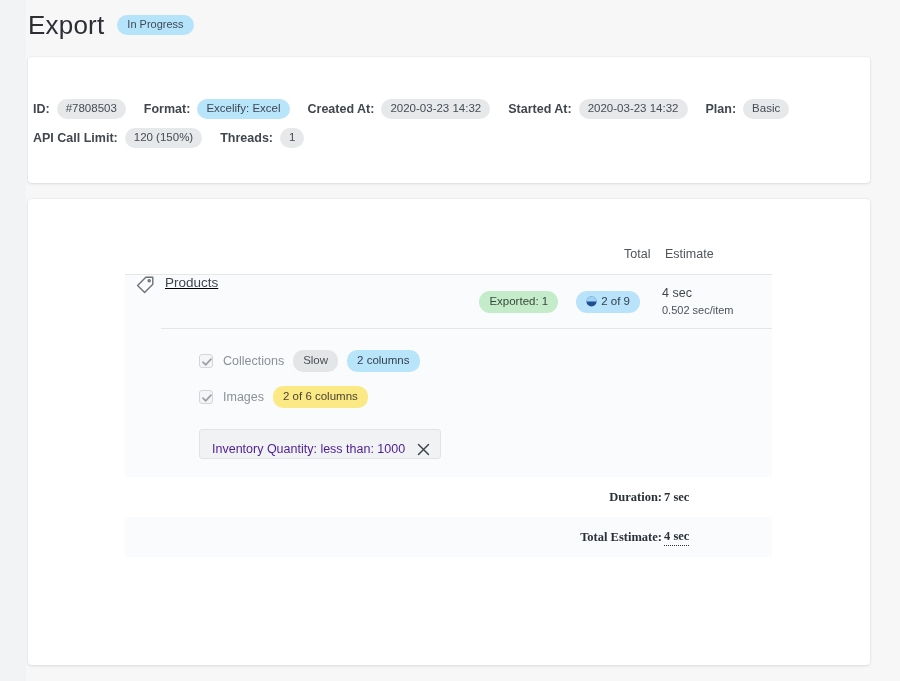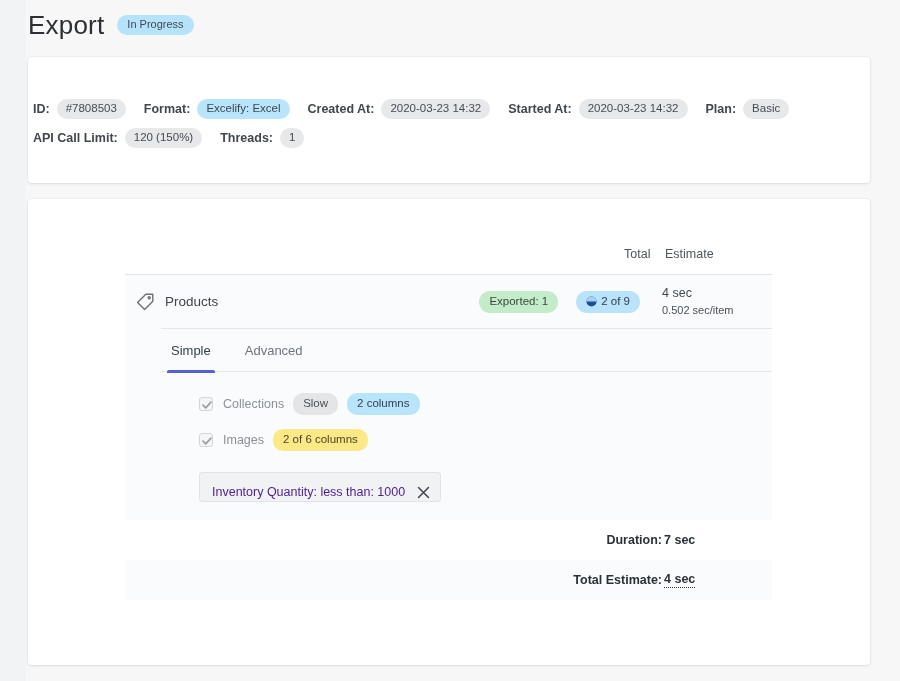--- a/index.html
+++ b/index.html
@@ -102,22 +102,22 @@
   }
   .table-sep {
     height: 1px; background: #e4e6e8; width: 100%;
   }
   .prod-block { background: #fafbfc; }
 
   .prod-row {
     position: relative;
     height: 53px;
     display: flex;
-    align-items: center;
     padding-left: 10px;
+    text-decoration: underline;
   }
   .tag-icon { width: 20px; height: 20px; display:block; }
   .prod-name {
     margin-left: 10px;
     font-size: 13.5px;
     color: #3f464e;
   }
   .prod-right {
     position: absolute; right: 0; top: 0;
     height: 53px;
@@ -223,21 +223,21 @@
   .filter-x {
     margin-left: 12px;
     width: 13px; height: 13px;
     display: block;
     cursor: pointer;
   }
 
   .foot-row {
     position: relative;
     height: 40px;
-    display: flex; align-items: center;
+    display: flex; align-items: center; font-family: Liberation Serif, serif;
   }
   .foot-row.estimate { background: #fafbfc; }
   .foot-label {
     position: absolute;
     right: 110px;
     font-size: 12.5px;
     font-weight: bold;
     color: #2b3138;
     white-space: nowrap;
   }
@@ -321,24 +321,20 @@
             <span>2 of 9</span>
           </span>
           <span class="est-col">
             <span class="est-main">4 sec</span>
             <span class="est-sub">0.502 sec/item</span>
           </span>
         </div>
       </div>
 
       <div class="tabs-wrap">
-        <div class="tabs">
-          <div class="tab active">Simple</div>
-          <div class="tab">Advanced</div>
-        </div>
 
         <div class="options">
 
 
           <div class="opt-row">
             <span class="checkbox">
               <svg width="12" height="12" viewBox="0 0 12 12" fill="none" stroke="#9aa0a6" stroke-width="1.7" stroke-linecap="round" stroke-linejoin="round">
                 <path d="M2 6.2 L4.7 8.9 L10 3.2"></path>
               </svg>
             </span>

